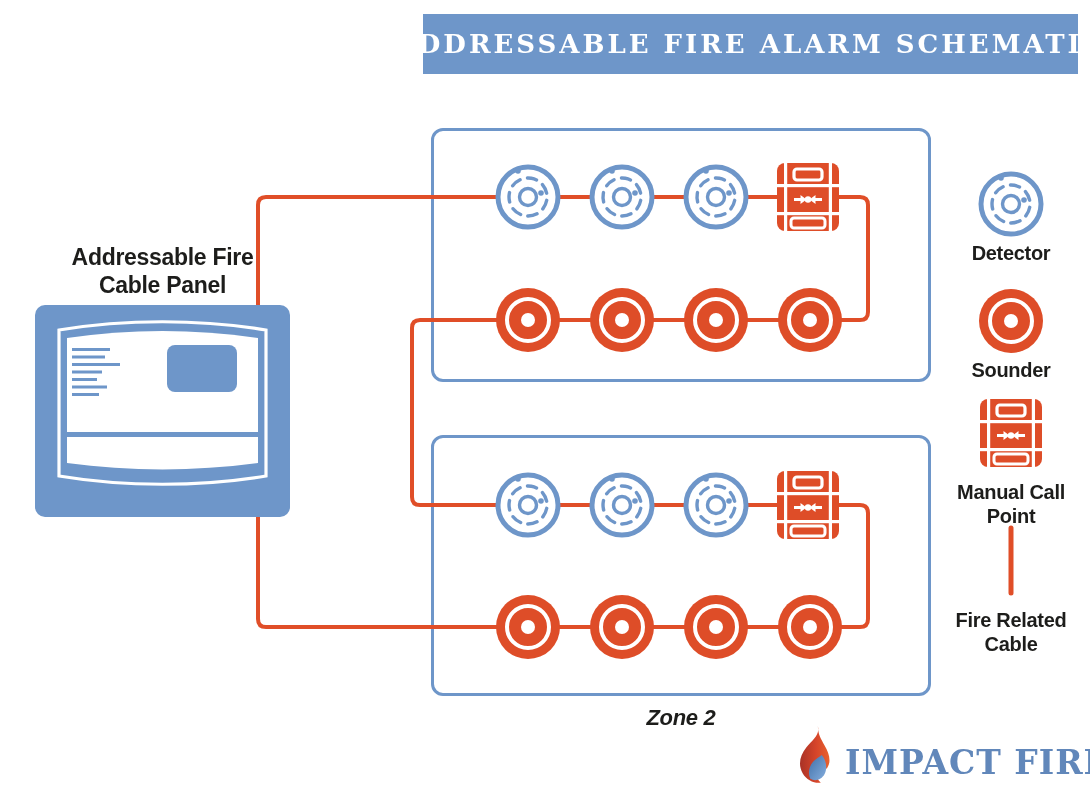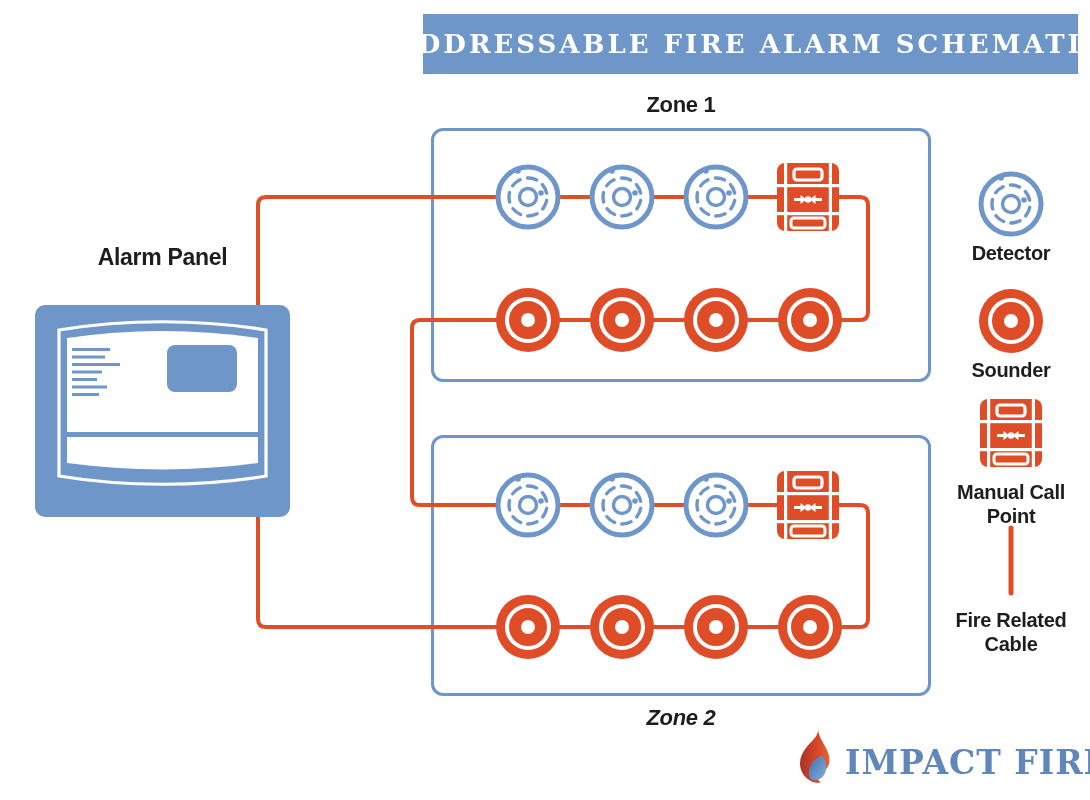--- a/index.html
+++ b/index.html
@@ -36,27 +36,27 @@
 </head>
 <body>
 
 <div class="canvas">
 
   <div class="banner">
     <span>ADDRESSABLE FIRE ALARM SCHEMATIC</span>
   </div>
 
   <div class="lbl panel-label">
-    <div>Alarm Panel</div>
+    <div>Addressable Fire</div>
+    <div>Cable Panel</div>
   </div>
 
   <div class="zone-box zone1-box"></div>
   <div class="zone-box zone2-box"></div>
 
-  <div class="lbl zone-label zone1-label">Zone 1</div>
   <div class="lbl zone-label zone2-label">Zone 2</div>
 
   <svg class="panel-svg" width="255" height="212" viewBox="0 0 255 212">
     <rect x="0" y="0" width="255" height="212" rx="10" fill="#6e96c9"></rect>
     <path d="M24,25 C90,14 165,14 231,25 L231,171 C165,182 90,182 24,171 Z" fill="none" stroke="#ffffff" stroke-width="3.2"></path>
     <path d="M32,33 C95,23.5 160,23.5 223,33 L223,127 L32,127 Z" fill="#ffffff"></path>
     <path d="M32,132 L223,132 L223,158 C160,166.5 95,166.5 32,158 Z" fill="#ffffff"></path>
     <rect x="132" y="40" width="70" height="47" rx="8" fill="#6e96c9"></rect>
     <g fill="#6e96c9">
       <rect x="37" y="43" width="38" height="3"></rect>

